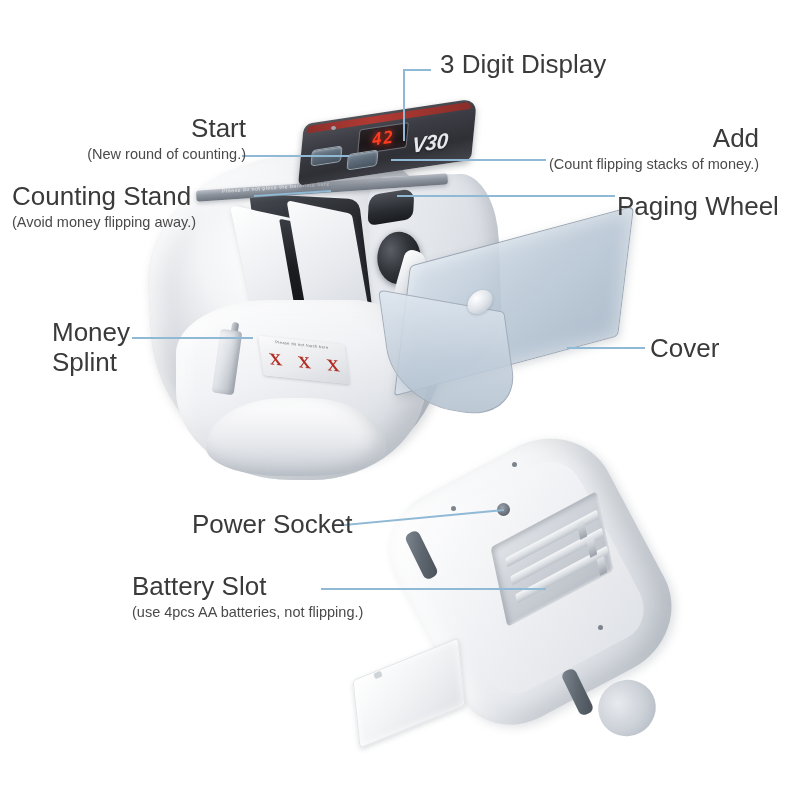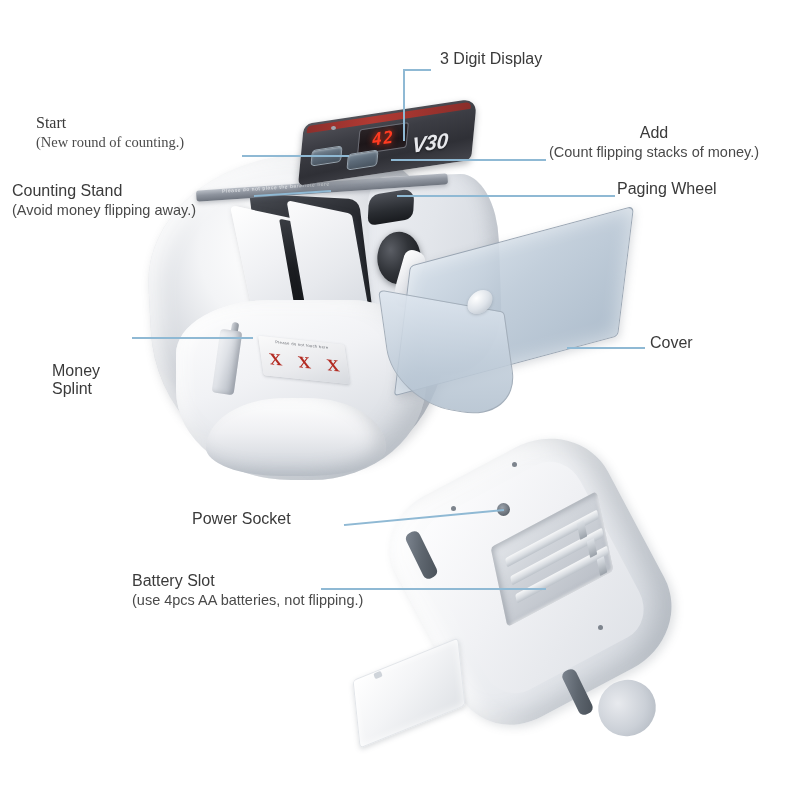--- a/index.html
+++ b/index.html
@@ -18,31 +18,31 @@
     color: #3b3b3b;
   }
   .label {
     position: absolute;
     white-space: nowrap;
     color: #3d3d3d;
     line-height: 1.15;
   }
   .label .title {
     display: block;
-    font-size: 16px;
+    font-size: 26px;
     font-weight: 400;
     color: #3a3a3a;
   }
   .label .sub {
     display: block;
     font-size: 14.5px;
     color: #4a4a4a;
     margin-top: 2px;
   }
-  .label.right .title, .label.right .sub { text-align: center; }
+  .label.right .title, .label.right .sub { text-align: right; }
   svg.leaders {
     position: absolute;
     left: 0; top: 0;
     width: 800px; height: 800px;
     pointer-events: none;
   }
 
   
   .art { position: absolute; }
 
@@ -476,40 +476,40 @@
       <path name="ps" d="M345 525 L503 510"></path>
 
       <path d="M322 589 L545 589"></path>
     </g>
   </svg>
 
   <div class="label" style="left:440px; top:50px;">
     <span class="title">3 Digit Display</span>
   </div>
 
-  <div class="label" style="left:36px; top:114px; text-align:left; width:210px;font-family:Liberation Serif, serif;">
+  <div class="label" style="left:36px; top:114px; text-align:right; width:210px;">
     <span class="title">Start</span>
     <span class="sub">(New round of counting.)</span>
   </div>
 
   <div class="label" style="left:12px; top:182px; text-align:left; width:240px;">
     <span class="title">Counting Stand</span>
     <span class="sub">(Avoid money flipping away.)</span>
   </div>
 
   <div class="label right" style="left:549px; top:124px;">
     <span class="title">Add</span>
     <span class="sub">(Count flipping stacks of money.)</span>
   </div>
 
-  <div class="label right" style="left:617px; top:180px;">
+  <div class="label right" style="left:617px; top:192px;">
     <span class="title">Paging Wheel</span>
   </div>
 
-  <div class="label" style="left:52px; top:318px;margin-top:44px;">
+  <div class="label" style="left:52px; top:318px;">
     <span class="title">Money</span>
     <span class="title">Splint</span>
   </div>
 
   <div class="label right" style="left:650px; top:334px;">
     <span class="title">Cover</span>
   </div>
 
   <div class="label" style="left:192px; top:510px;">
     <span class="title">Power Socket</span>

